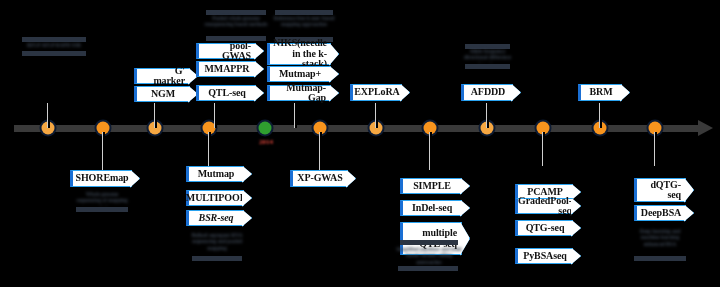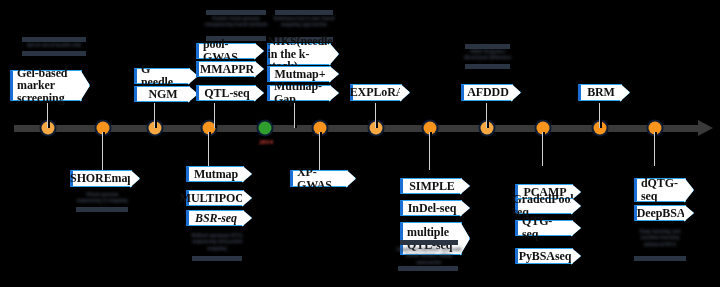--- a/index.html
+++ b/index.html
@@ -67,25 +67,25 @@
   
   .chev {
     position: absolute;
     box-sizing: border-box;
     background: #ffffff;
     border: 1.5px solid #2aa3f0;
     border-left: 3px solid #1a6fd4;
     display: flex;
     align-items: center;
     justify-content: center;
-    text-align: left;
+    text-align: right;
     color: #111111;
     font-weight: bold;
     line-height: 1.05;
-    font-size: 12px;
+    font-size: 10px;
     letter-spacing: -0.1px;
     padding: 0 4px;
   }
   .chev::after {
     content: "";
     position: absolute;
     right: -9px;
     top: -1.5px;
     bottom: -1.5px;
     width: 10px;
@@ -188,23 +188,22 @@
   <div class="stem" style="left:543px; top:132px; height:34px;">
       <i></i>
     </div>
   <div class="stem" style="left:655px; top:132px; height:34px;">
       <i></i>
     </div>
 
   <div class="bar" style="left:22px; top:37px; width:64px;"></div>
   <div class="redact" style="left:18px; top:42px; width:72px; height:10px;">RFLP AFLP RAPD SSR</div>
   <div class="bar" style="left:22px; top:51px; width:64px;"></div>
-  <div class="chev" style="left:10px; top:70px; width:72px; height:31px;">Gel-based marker screening</div>
-
-  <div class="chev" style="left:134px; top:68px; width:56px; height:16px;">G' needle</div>
+
+  <div class="chev" style="left:134px; top:68px; width:56px; height:16px;">G' marker</div>
   <div class="chev" style="left:134px; top:86px; width:56px; height:16px;">NGM</div>
 
   <div class="bar" style="left:206px; top:10px; width:60px;"></div>
   <div class="redact" style="left:203px; top:15px; width:66px; height:20px;">Pooled whole genome resequencing based methods</div>
   <div class="bar" style="left:206px; top:36px; width:60px;"></div>
   <div class="chev" style="left:196px; top:43px; width:60px; height:16px;">pool-GWAS</div>
   <div class="chev" style="left:196px; top:61px; width:60px; height:16px;">MMAPPR</div>
   <div class="chev" style="left:196px; top:85px; width:60px; height:16px;">QTL-seq</div>
 
   <div class="bar" style="left:275px; top:10px; width:58px;"></div>

